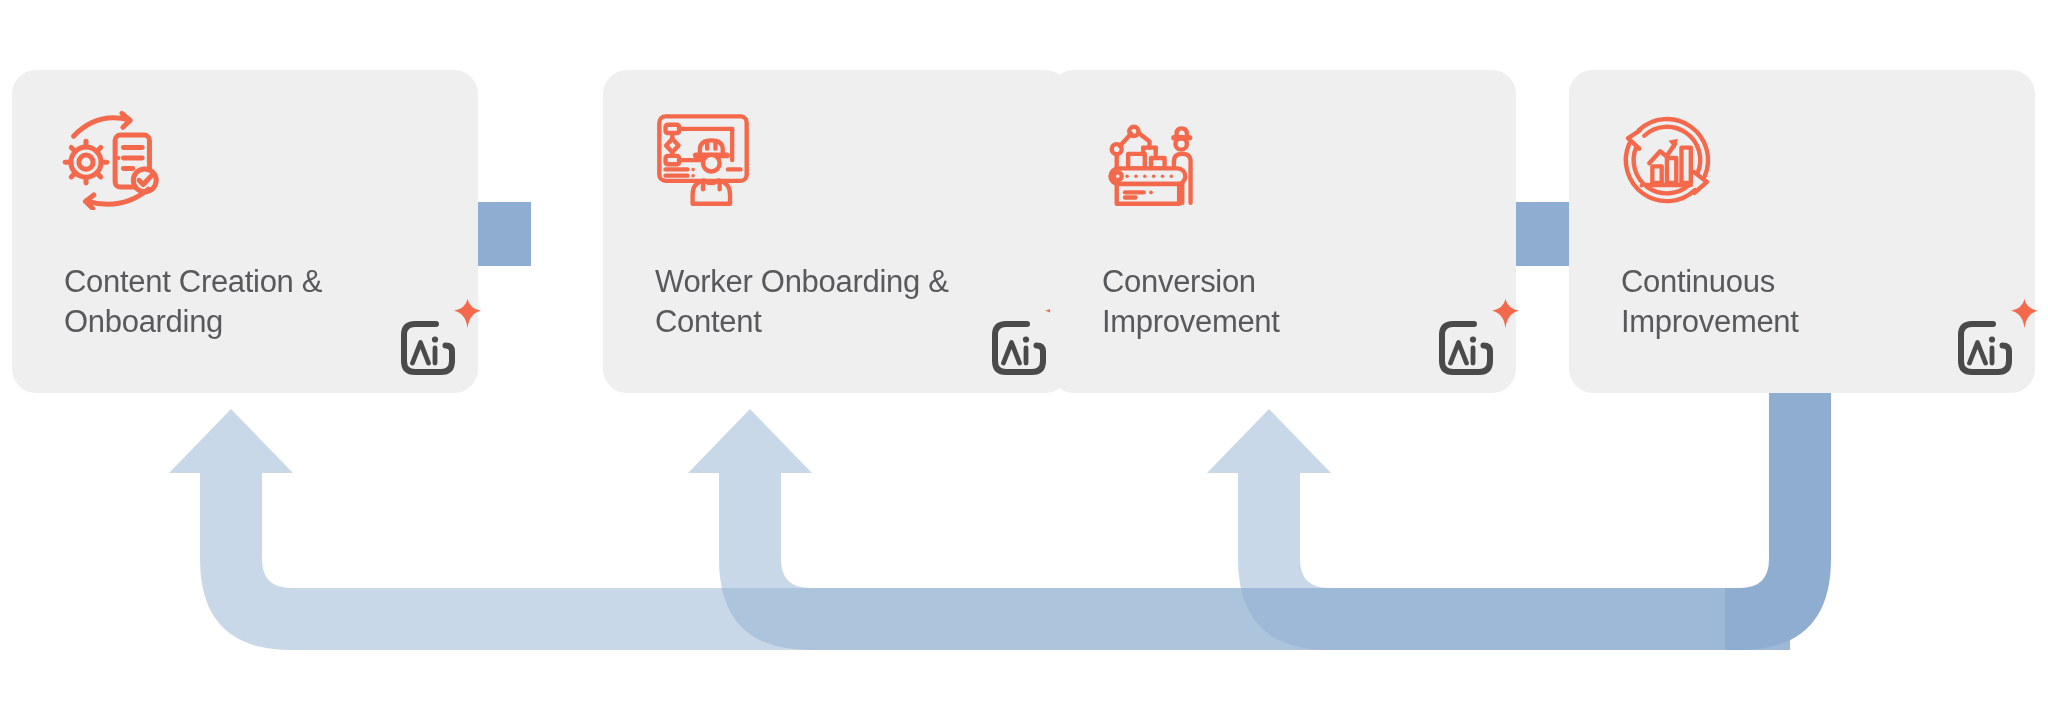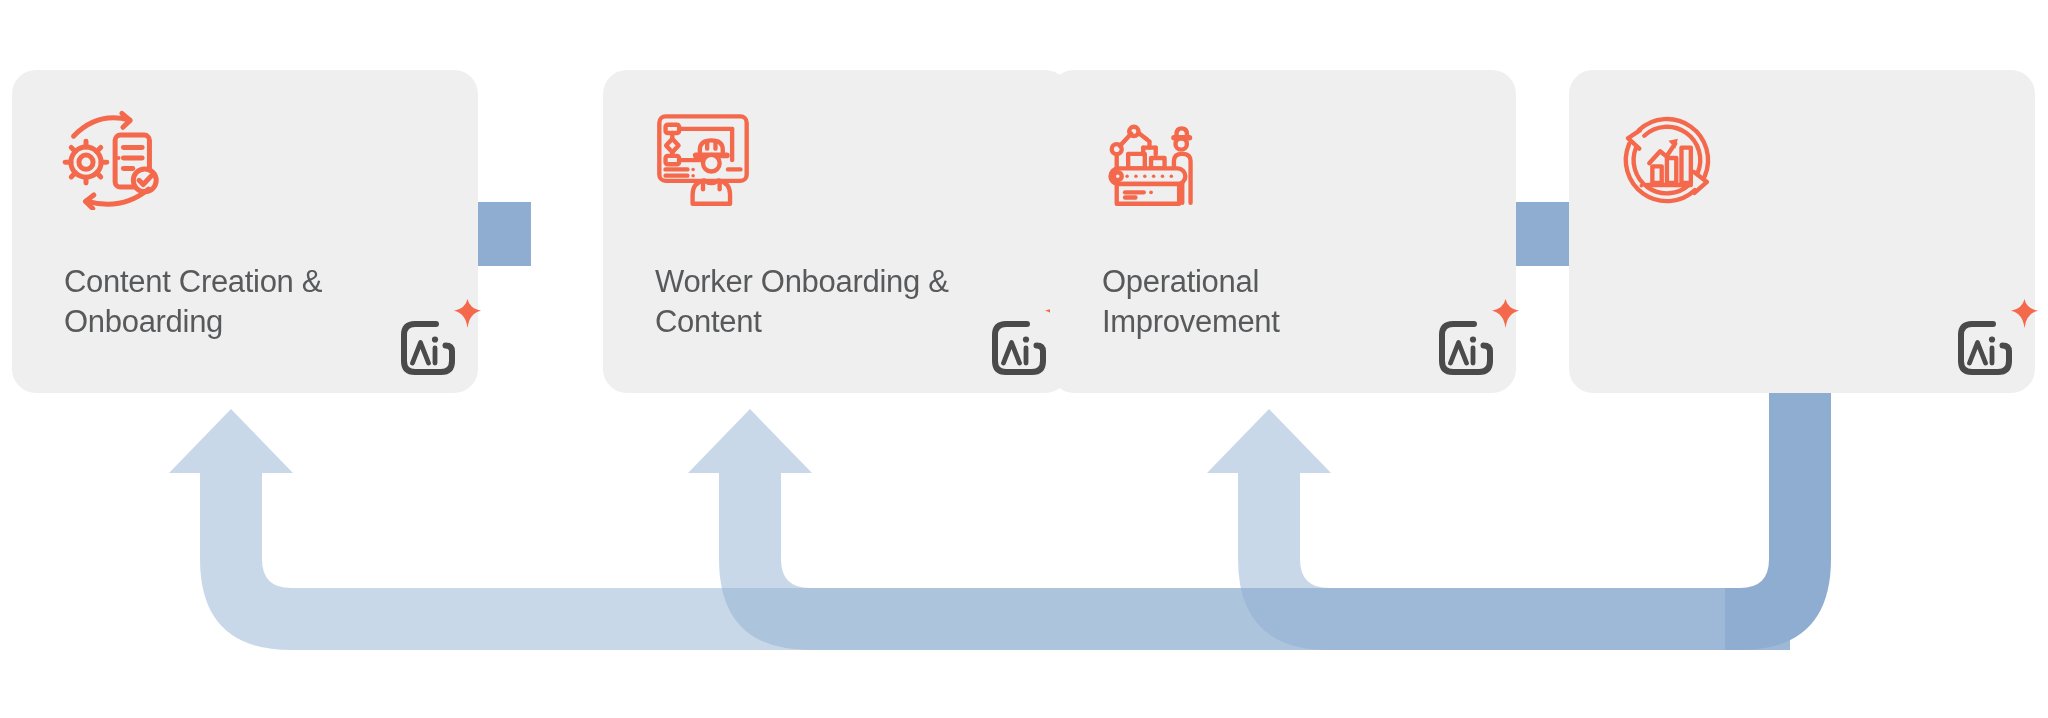--- a/index.html
+++ b/index.html
@@ -160,21 +160,21 @@
       </g>
       <circle class="of" cx="28" cy="67.5" r="1.7"></circle>
         <circle class="of" cx="36.5" cy="67.5" r="1.7"></circle>
       <circle class="of" cx="45" cy="67.5" r="1.7"></circle>
         <circle class="of" cx="53.5" cy="67.5" r="1.7"></circle>
       <circle class="of" cx="62" cy="67.5" r="1.7"></circle>
         <circle class="of" cx="70.5" cy="67.5" r="1.7"></circle>
       <circle class="of" cx="51" cy="83" r="1.8"></circle>
     </svg>
     <div class="card-title">
-      <span class="title-line">Operational</span>
+      <span class="title-line">Conversion</span>
       <span class="title-line">Improvement</span>
     </div>
     <div class="ai-badge" aria-label="Ai">
       <svg class="ai-bracket" viewBox="0 0 60 60">
         <path class="g" style="stroke-width:6" d="M38,6 H17 Q6,6 6,17 V43 Q6,54 17,54 H43 Q54,54 54,43 V33.5 Q54,27.5 47.5,27.5"></path>
         <path class="g" style="stroke-width:4.8" d="M14.5,45 L22.5,24.5 L30.5,45"></path>
         <path class="g" style="stroke-width:4.8" d="M37,30 V45"></path>
         <circle class="gf" cx="37" cy="21.5" r="3.1"></circle>
       </svg>
       <svg class="sparkle" viewBox="0 0 27 29">
@@ -194,20 +194,24 @@
         <path d="M74,63.5 L86.5,73 L74.5,83.5"></path>
         <rect x="34" y="58" width="9" height="16"></rect>
         <rect x="48" y="50" width="9" height="24"></rect>
         <rect x="62" y="40" width="9" height="34"></rect>
         <path d="M29,76 H71"></path>
         <path d="M31,55 L41.5,43.5 L47.5,48.5 L56,36"></path>
       </g>
       <path class="of" d="M58.5,31.5 L49.5,33.5 L56,41 Z"></path>
       <circle class="of" cx="23.5" cy="76.5" r="1.8"></circle>
     </svg>
+    <div class="card-title">
+      <span class="title-line">Continuous</span>
+      <span class="title-line">Improvement</span>
+    </div>
     <div class="ai-badge" aria-label="Ai">
       <svg class="ai-bracket" viewBox="0 0 60 60">
         <path class="g" style="stroke-width:6" d="M38,6 H17 Q6,6 6,17 V43 Q6,54 17,54 H43 Q54,54 54,43 V33.5 Q54,27.5 47.5,27.5"></path>
         <path class="g" style="stroke-width:4.8" d="M14.5,45 L22.5,24.5 L30.5,45"></path>
         <path class="g" style="stroke-width:4.8" d="M37,30 V45"></path>
         <circle class="gf" cx="37" cy="21.5" r="3.1"></circle>
       </svg>
       <svg class="sparkle" viewBox="0 0 27 29">
         <path d="M13.5,0 Q15.5,9.5 27,11.8 Q15.5,14 13.5,29 Q11.5,14 0,11.8 Q11.5,9.5 13.5,0 Z"></path>
       </svg>

